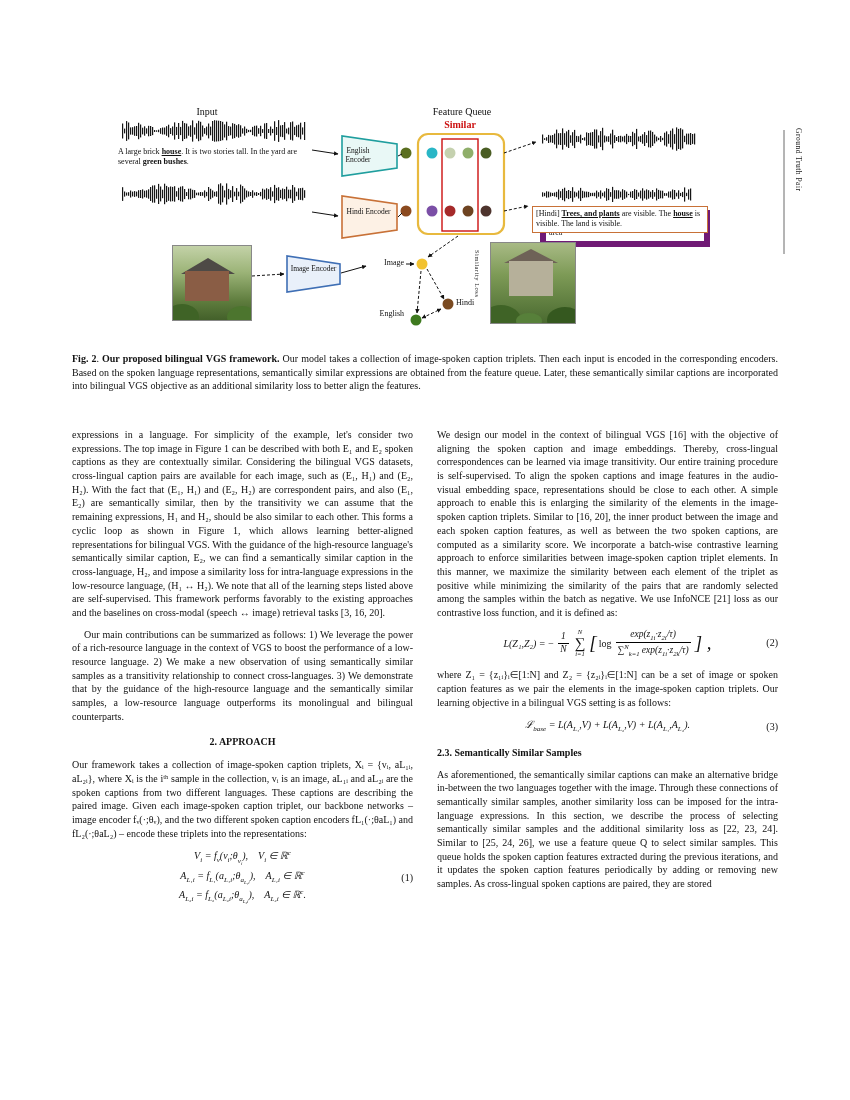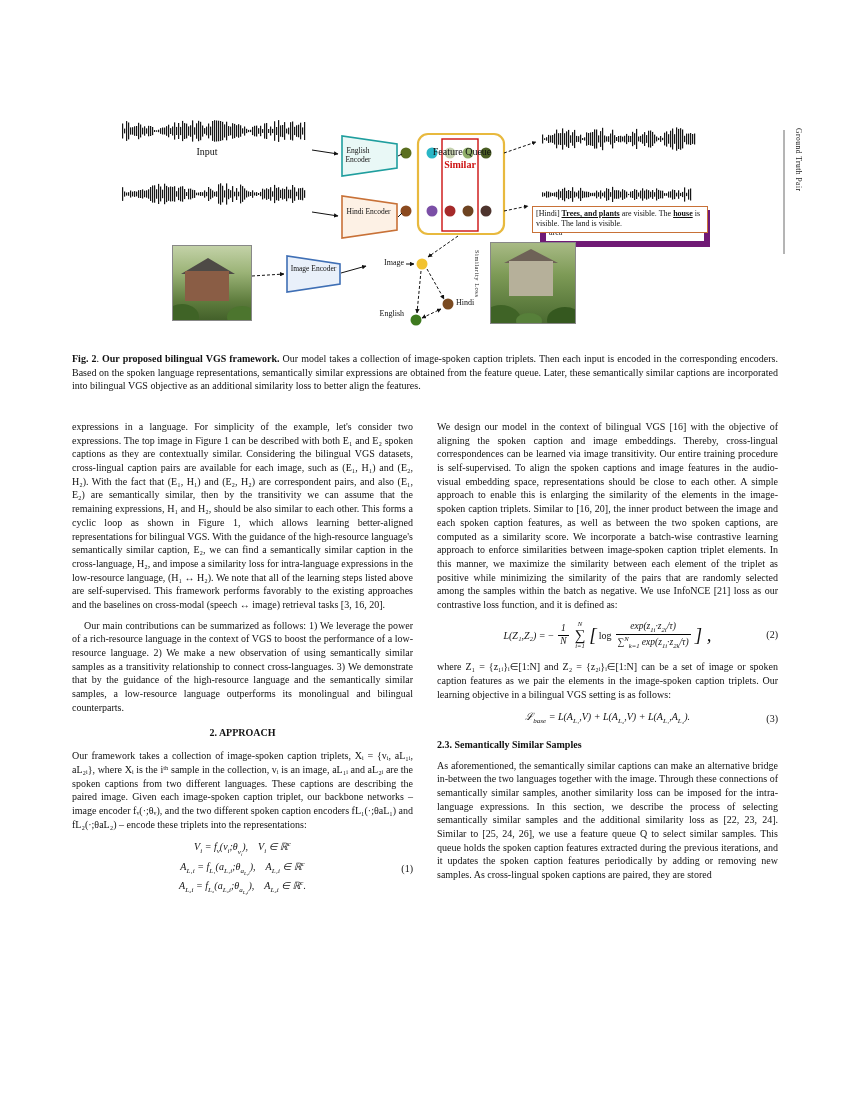--- a/index.html
+++ b/index.html
@@ -1,21 +1,21 @@
 <!DOCTYPE html>
 <html><head>
 <meta charset="utf-8">
 <style>
   html,body{margin:0;padding:0;background:#e9e9e9;}
   .page{position:relative;width:850px;height:1100px;background:#ffffff;margin:0 auto;
         font-family:"Liberation Serif",serif;color:#111;overflow:hidden;}
   
   .figure{position:absolute;left:72px;top:106px;width:740px;height:238px;}
   .figure svg{position:absolute;left:0;top:0;}
-  .fl{position:absolute;font-size:10px;margin-top:40px;}
+  .fl{position:absolute;font-size:10px;}
   .fl-input{left:70px;top:0;width:130px;text-align:center;}
   .fl-queue{left:330px;top:0;width:120px;text-align:center;}
   .fl-similar{left:348px;top:13px;width:80px;text-align:center;font-size:10px;font-weight:bold;}
   .figcap-sm{position:absolute;font-size:8px;line-height:1.3;}
   .cap-en-input{left:46px;top:41px;width:196px;}
   .cap-hi-input{left:46px;top:101px;width:196px;}
   .cap-box{position:absolute;font-size:8px;line-height:1.3;padding:2px 3px;background:#fff;}
   .cap-en-gt{left:468px;top:64px;width:152px;border:6px solid #701a75;margin-top:40px;}
   .cap-hi-gt{left:460px;top:100px;width:168px;}
   .enc-label{position:absolute;font-size:7.5px;line-height:1.2;text-align:center;}
@@ -40,21 +40,21 @@
   .bush{position:absolute;border-radius:50%;background:#3f6326;}
   .stone-wall{position:absolute;left:22%;top:22%;width:52%;height:44%;background:#b6b09a;}
   .stone-roof{position:absolute;left:16%;top:8%;width:0;height:0;
     border-left:27px solid transparent;border-right:27px solid transparent;border-bottom:14px solid #6e6257;}
   
   .figcaption{position:absolute;left:72px;top:352px;width:706px;font-size:10px;line-height:1.36;
     text-align:justify;margin:0;}
   .col{position:absolute;top:420px;width:341px;font-size:10px;line-height:1.37;text-align:justify;}
   .col-left{left:72px;}
   .col-right{left:437px;}
-  .col p{margin:0 0 7px 0;}
+  .col p{margin:8px 0 7px 0;}
   .col p.indent{text-indent:12px;}
   h3.sec{font-size:10px;text-align:center;margin:12px 0 9px 0;}
   h4.subsec{font-size:10px;text-align:left;margin:11px 0 7px 0;}
   .eq{position:relative;margin:9px 0 10px 0;text-align:center;}
   .eq-num{position:absolute;right:0;top:50%;transform:translateY(-50%);font-style:normal;}
   .math{font-style:italic;}
   .eq-lines div{margin:1px 0;}
   .eq-body{display:inline-flex;align-items:center;gap:2px;justify-content:center;font-size:10px;}
   .frac{display:inline-flex;flex-direction:column;text-align:center;vertical-align:middle;margin:0 2px;font-size:9.5px;line-height:1.25;}
   .ftop{border-bottom:0.8px solid #000;padding:0 2px;}
@@ -463,20 +463,21 @@
       <line x1="355" y1="163" x2="372" y2="193" stroke="#111" stroke-width="1" stroke-dasharray="3,2" marker-end="url(#arr)"></line>
       <line x1="350" y1="212" x2="369" y2="203" stroke="#111" stroke-width="1" stroke-dasharray="3,2" marker-start="url(#arr)" marker-end="url(#arr)"></line>
 
       <line x1="712" y1="24" x2="712" y2="148" stroke="#444" stroke-width="0.8"></line>
     </svg>
 
     <div class="fl fl-input">Input</div>
     <div class="fl fl-queue">Feature Queue</div>
     <div class="fl fl-similar" style="color:#cc1111;">Similar</div>
 
+    <div class="figcap-sm cap-en-input">A large brick <b><u>house</u></b>. It is two stories tall. In the yard are several <b>green bushes</b>.</div>
 
     <div class="enc-label enc-en">English Encoder</div>
     <div class="enc-label enc-hi">Hindi Encoder</div>
     <div class="enc-label enc-im">Image Encoder</div>
 
     <div class="cap-box cap-en-gt">A <b><u>house</u></b> surrounded by <b><u>trees</u></b> with a <b><u>garden</u></b> area</div>
     <div class="cap-box cap-hi-gt" style="border:1.4px solid #c87137;">[Hindi] <b><u>Trees, and plants</u></b> are visible. The <b><u>house</u></b> is visible. The land is visible.</div>
 
     <div class="vert-label gt-pair">Ground Truth Pair</div>
     <div class="vert-label sim-loss">Similarity Loss</div>

